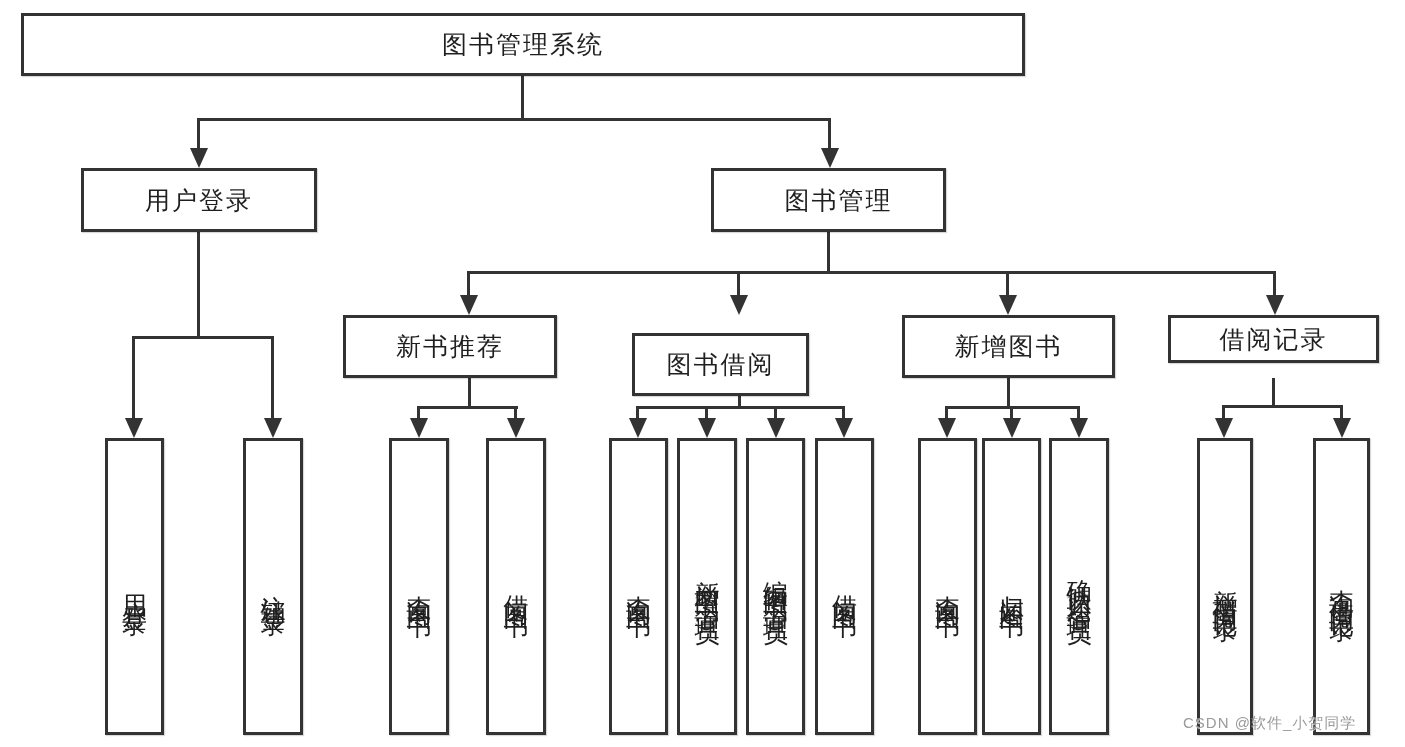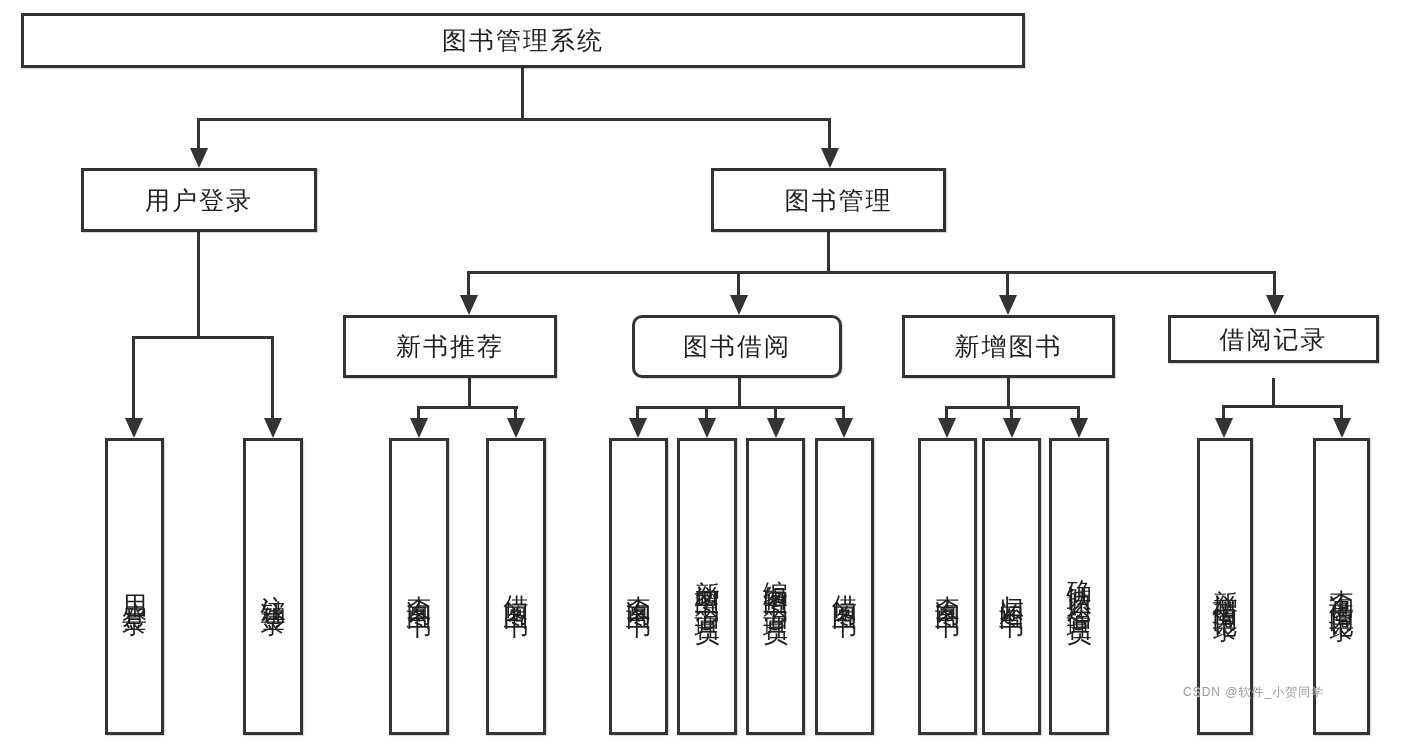--- a/index.html
+++ b/index.html
@@ -57,22 +57,22 @@
   .ah {
     position: absolute;
     width: 0; height: 0;
     border-left: 9px solid transparent;
     border-right: 9px solid transparent;
     border-top: 20px solid #333333;
   }
   .watermark {
     position: absolute;
     left: 1183px;
-    top: 684px;
-    font-size: 12px;
+    top: 714px;
+    font-size: 15px;
     letter-spacing: 1px;
     color: #9a9a9a;
     text-shadow: 1px 1px 1px rgba(255,255,255,0.9);
     white-space: nowrap;
     z-index: 5;
   }
 </style>
 </head>
 <body>
 
@@ -130,35 +130,35 @@
   <div class="ah" style="left:1003px; top:418px;"></div>
   <div class="ah" style="left:1070px; top:418px;"></div>
 
   <div class="vl" style="left:1272px; top:378px; height:30px;"></div>
   <div class="hl" style="left:1222px; top:405px; width:121px;"></div>
   <div class="vl" style="left:1222px; top:405px; height:17px;"></div>
   <div class="vl" style="left:1340px; top:405px; height:17px;"></div>
   <div class="ah" style="left:1215px; top:418px;"></div>
   <div class="ah" style="left:1333px; top:418px;"></div>
 
-  <div class="node" style="left:21px; top:13px; width:1004px; height:55px;">
+  <div class="node" style="left:21px; top:13px; width:1004px; height:63px;">
     <span>图书管理系统</span>
   </div>
 
   <div class="node" style="left:81px; top:168px; width:236px; height:64px;">
     <span>用户登录</span>
   </div>
   <div class="node" style="left:711px; top:168px; width:235px; height:64px;padding-left:20px;">
     <span>图书管理</span>
   </div>
 
   <div class="node" style="left:343px; top:315px; width:214px; height:63px;">
     <span>新书推荐</span>
   </div>
-  <div class="node" style="left:632px; top:315px; width:210px; height:63px;border-radius:10px;">
+  <div class="node" style="left:632px; top:333px; width:177px; height:63px;">
     <span>图书借阅</span>
   </div>
   <div class="node" style="left:902px; top:315px; width:213px; height:63px;">
     <span>新增图书</span>
   </div>
   <div class="node" style="left:1168px; top:315px; width:211px; height:48px;">
     <span>借阅记录</span>
   </div>
 
   <div class="vnode" style="left:105px; top:438px; width:59px; height:297px;">

